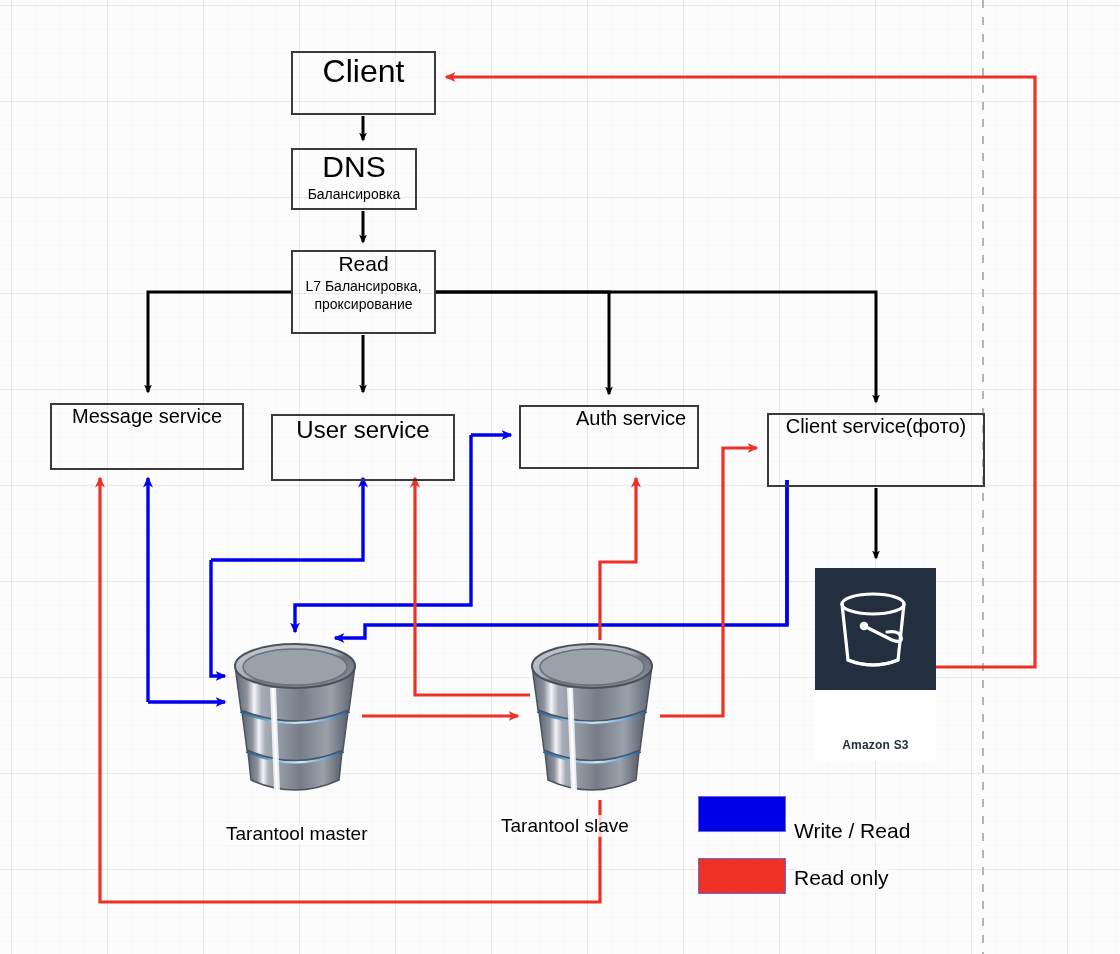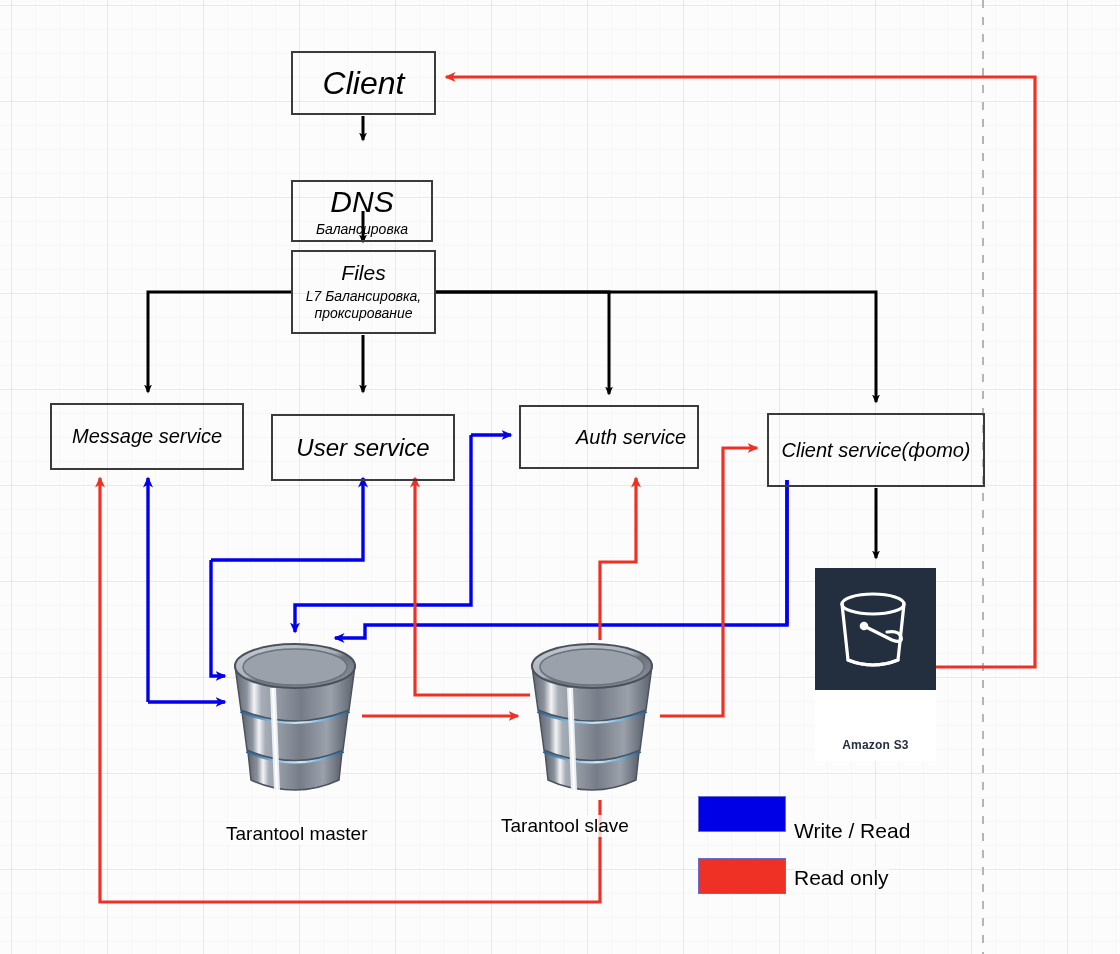--- a/index.html
+++ b/index.html
@@ -31,33 +31,32 @@
     overflow: visible;
   }
   .node {
     position: absolute;
     box-sizing: border-box;
     border: 2px solid #3b3b3b;
     background: transparent;
     display: flex;
     flex-direction: column;
     align-items: center;
-    justify-content: center;
+    justify-content: flex-start;
     text-align: center;
     color: #000;
     line-height: 1.15;
-    font-style: italic;
   }
   .node .t-main { white-space: nowrap; }
   .node .t-sub  { white-space: nowrap; }
 
   #client   { left:291px; top:51px;  width:145px; height:64px; }
   #client .t-main { font-size: 32px; }
 
-  #dns      { left:291px; top:148px; width:142px; height:62px;margin-top:32px; }
+  #dns      { left:291px; top:148px; width:126px; height:62px; }
   #dns .t-main { font-size: 30px; margin-bottom: 1px; }
   #dns .t-sub  { font-size: 14px; }
 
   #nginx    { left:291px; top:250px; width:145px; height:84px; }
   #nginx .t-main { font-size: 21px; margin-bottom: 2px; }
   #nginx .t-sub  { font-size: 14px; line-height: 1.25; }
 
   #msgsvc   { left:50px;  top:403px; width:194px; height:67px; font-size:20px; }
   #usrsvc   { left:271px; top:414px; width:184px; height:67px; font-size:24px; }
   #authsvc  { left:519px; top:405px; width:180px; height:64px; font-size:20px;padding-left:44px; }
@@ -185,21 +184,21 @@
   <div class="node" id="client">
     <div class="t-main">Client</div>
   </div>
 
   <div class="node" id="dns">
     <div class="t-main">DNS</div>
     <div class="t-sub">Балансировка</div>
   </div>
 
   <div class="node" id="nginx">
-    <div class="t-main">Files</div>
+    <div class="t-main">Read</div>
     <div class="t-sub">L7 Балансировка,</div>
     <div class="t-sub">проксирование</div>
   </div>
 
   <div class="node" id="msgsvc">
     <div class="t-main">Message service</div>
   </div>
 
   <div class="node" id="usrsvc">
     <div class="t-main">User service</div>

